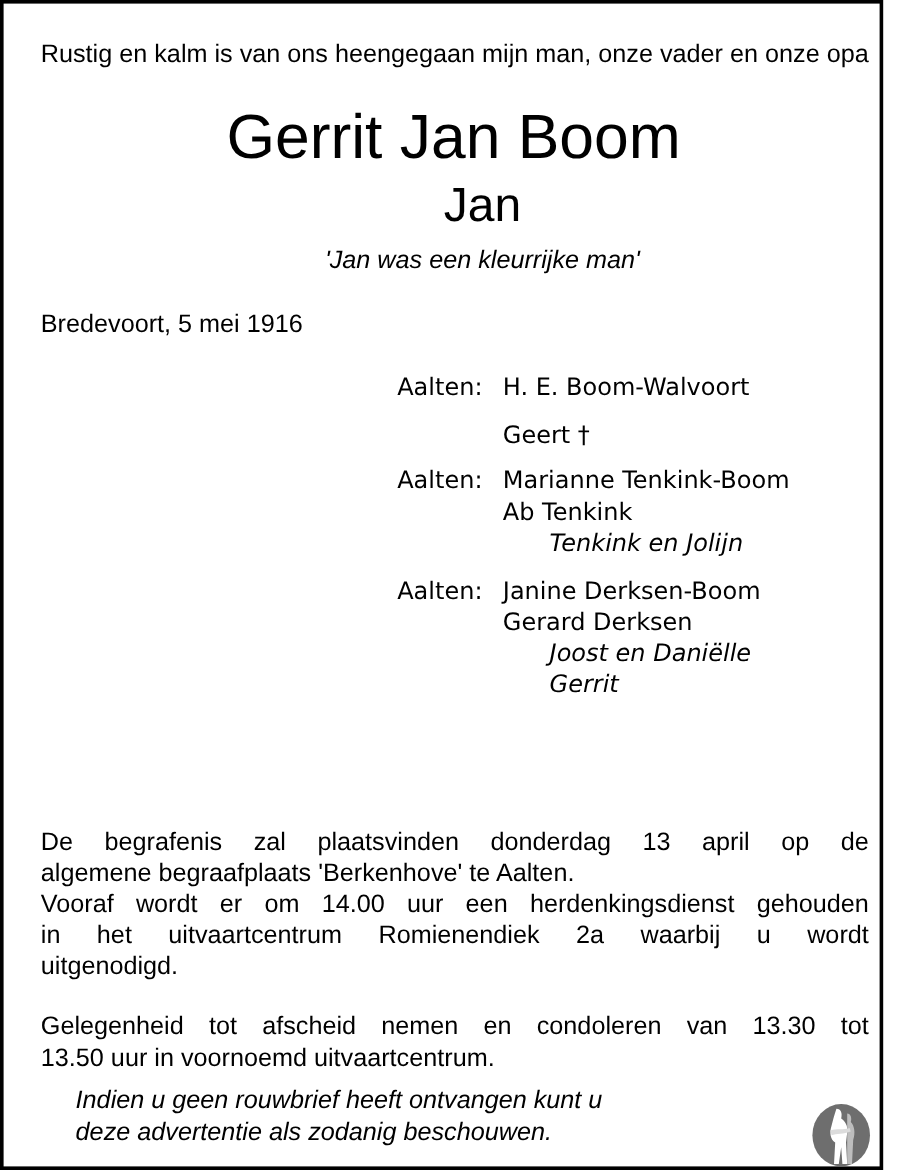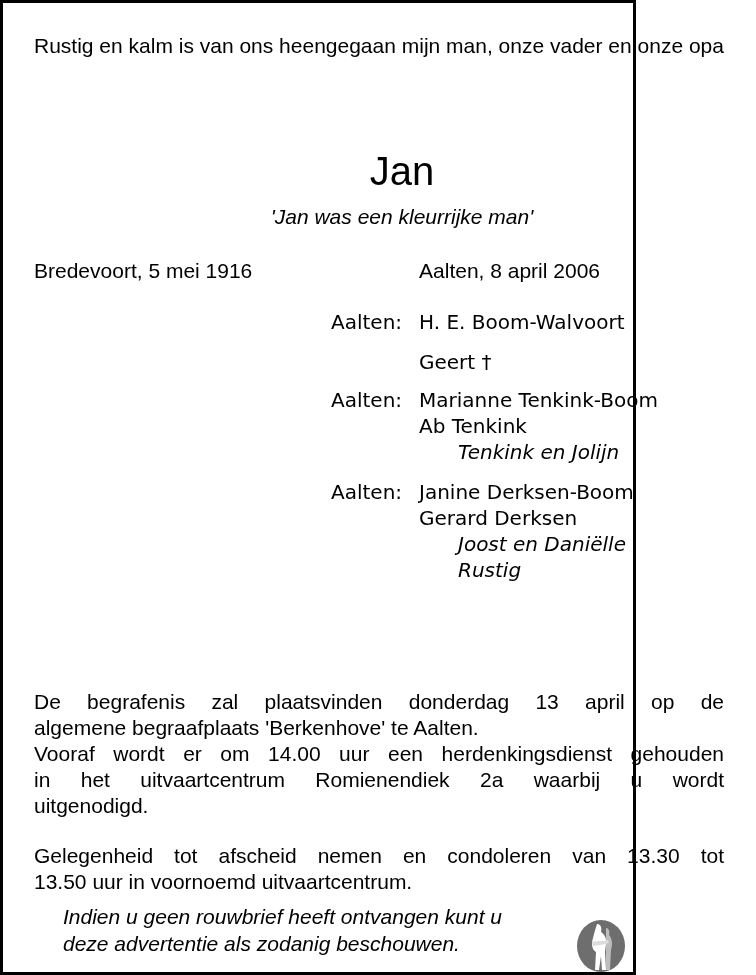--- a/index.html
+++ b/index.html
@@ -1,19 +1,19 @@
 <!DOCTYPE html>
 <html><head>
 <meta charset="utf-8">
 <style>
   html, body { margin: 0; padding: 0; background: #ffffff; }
   body { width: 756px; height: 975px; overflow: hidden; }
   .card {
     position: relative;
-    width: 636px; height: 975px;
+    width: 736px; height: 975px;
     box-sizing: border-box;
     border: 3px solid #000;
     background: #fff;
     color: #000;
     font-family: "DejaVu Sans", sans-serif;
     font-size: 20px;
   }
   .abs { position: absolute; white-space: nowrap; }
   .condensed { font-family: "Liberation Sans", sans-serif; }
   .intro { left: 31px; top: 29px; font-size: 21px; line-height: 27px; width: 690px; white-space: normal; }
@@ -39,25 +39,25 @@
   .closing { left: 60px; width: 620px; top: 900px; text-align: left; font-style: italic; font-size: 21px; line-height: 27px; white-space: normal; }
   .logo { position: absolute; right: 6px; top: 915px; width: 52px; height: 56px; }
 </style>
 </head>
 <body>
 
 <div class="card">
 
   <div class="abs intro condensed">Rustig en kalm is van ons heengegaan mijn man, onze vader en onze opa</div>
 
+  <div class="abs name condensed">Gerrit Jan Boom</div>
   <div class="abs nick condensed">Jan</div>
   <div class="abs quote condensed">'Jan was een kleurrijke man'</div>
 
   <div class="abs birth condensed">Bredevoort, 5 mei 1916</div>
-  <div class="abs death condensed">Aalten, 8 april 2006</div>
 
   <div class="abs family">
     <div class="fam-row">
       <span class="fam-place">Aalten:</span>
       <span class="fam-name">H. E. Boom-Walvoort</span>
     </div>
     <div style="height:14px"></div>
     <div class="fam-row">
       <span class="fam-name">Geert †</span>
     </div>
@@ -77,21 +77,21 @@
       <span class="fam-place">Aalten:</span>
       <span class="fam-name">Janine Derksen-Boom</span>
     </div>
     <div class="fam-row">
       <span class="fam-name">Gerard Derksen</span>
     </div>
     <div class="fam-row">
       <span class="fam-child">Joost en Daniëlle</span>
     </div>
     <div class="fam-row">
-      <span class="fam-child">Rustig</span>
+      <span class="fam-child">Gerrit</span>
     </div>
   </div>
 
 
   <div class="abs para p1 condensed">
     <span class="line-j">De begrafenis zal plaatsvinden donderdag 13 april op de</span>
     <span class="line-l">algemene begraafplaats 'Berkenhove' te Aalten.</span>
     <span class="line-j">Vooraf wordt er om 14.00 uur een herdenkingsdienst gehouden</span>
     <span class="line-j">in het uitvaartcentrum Romienendiek 2a waarbij u wordt</span>
     <span class="line-l">uitgenodigd.</span>

